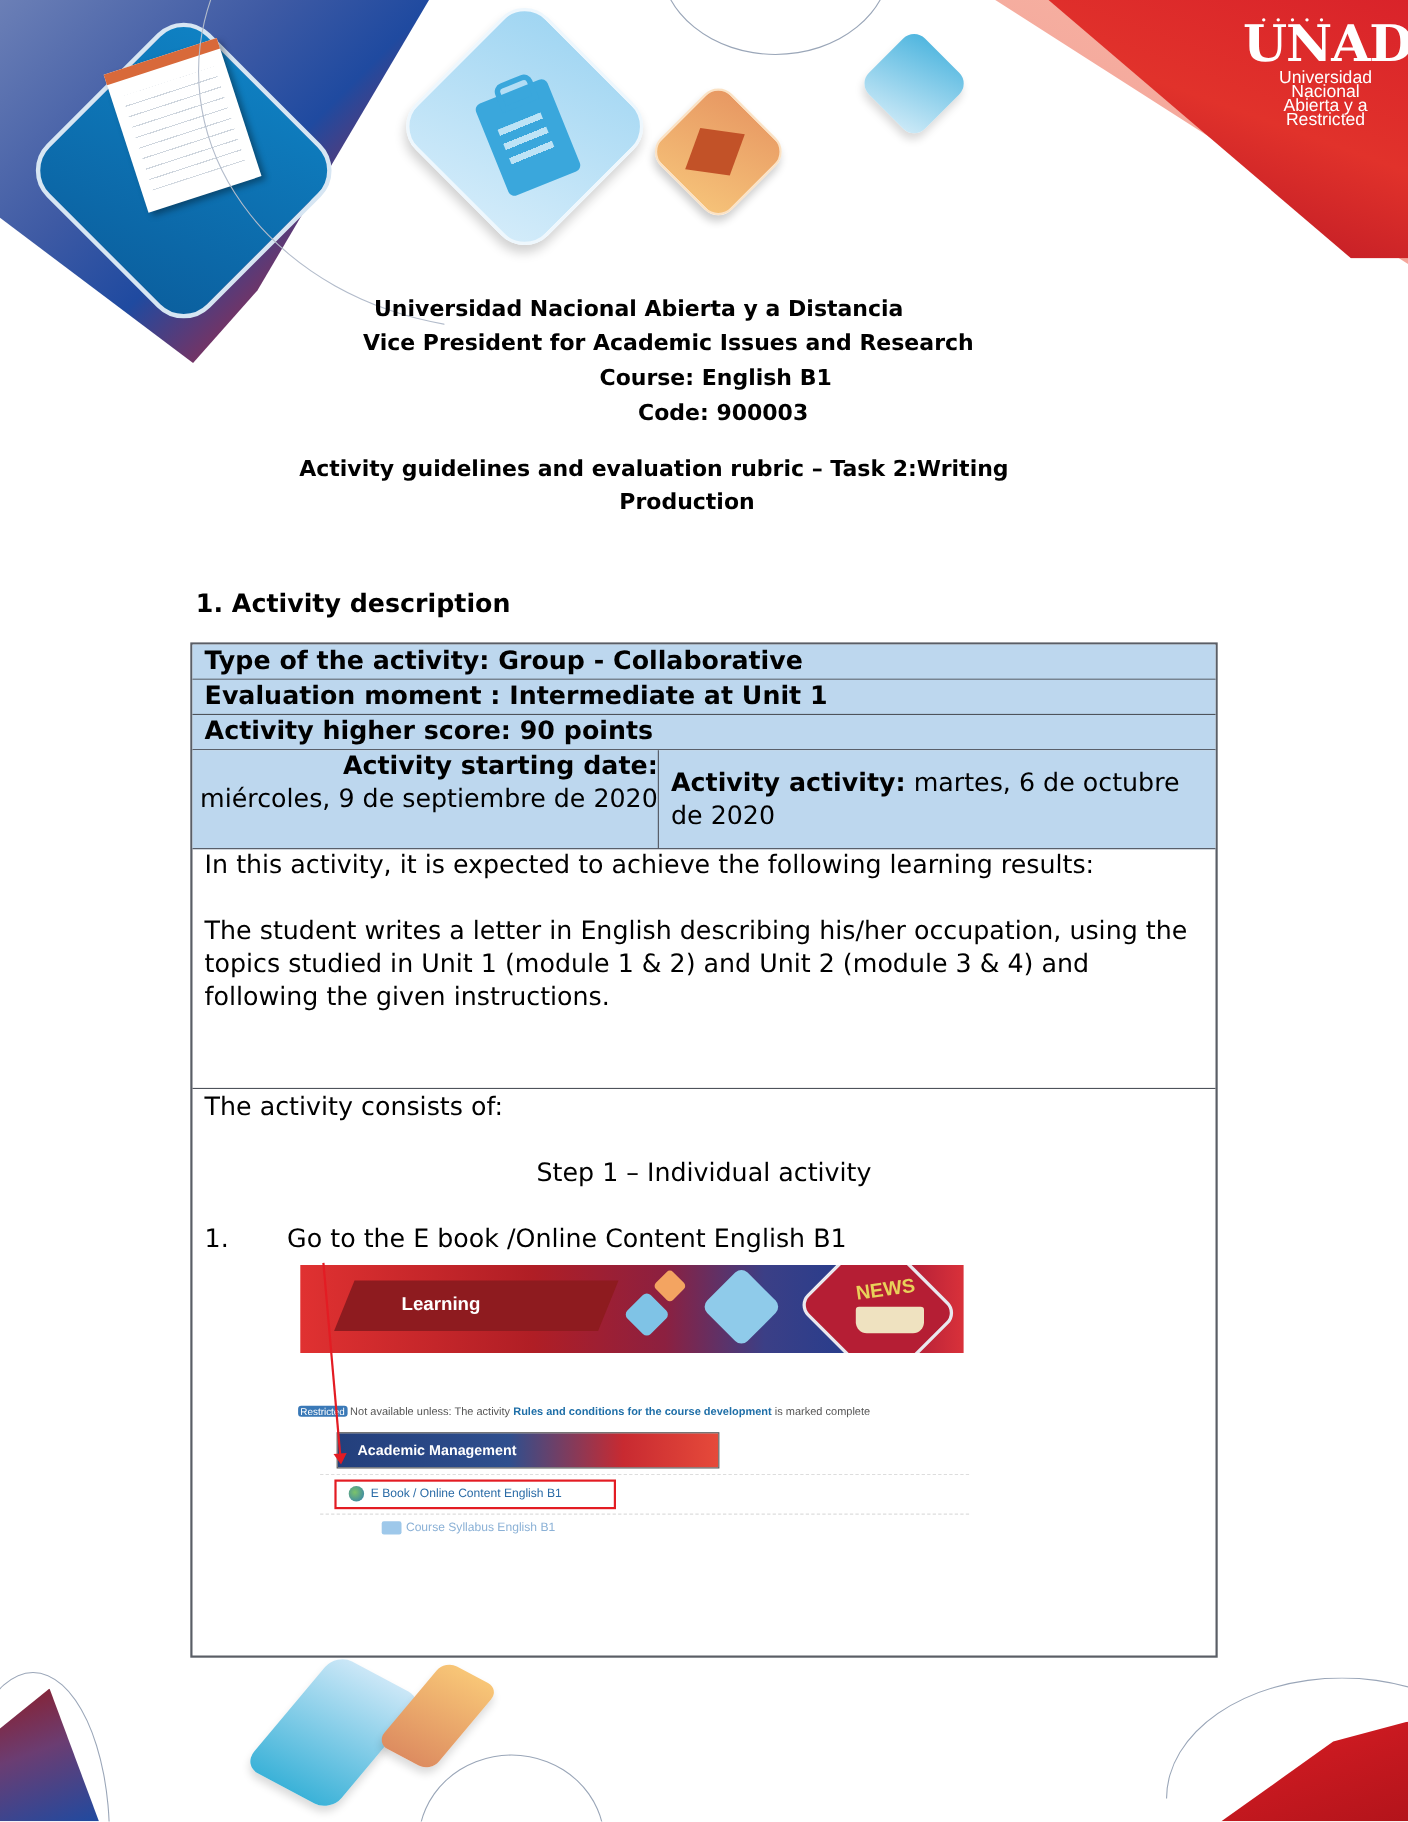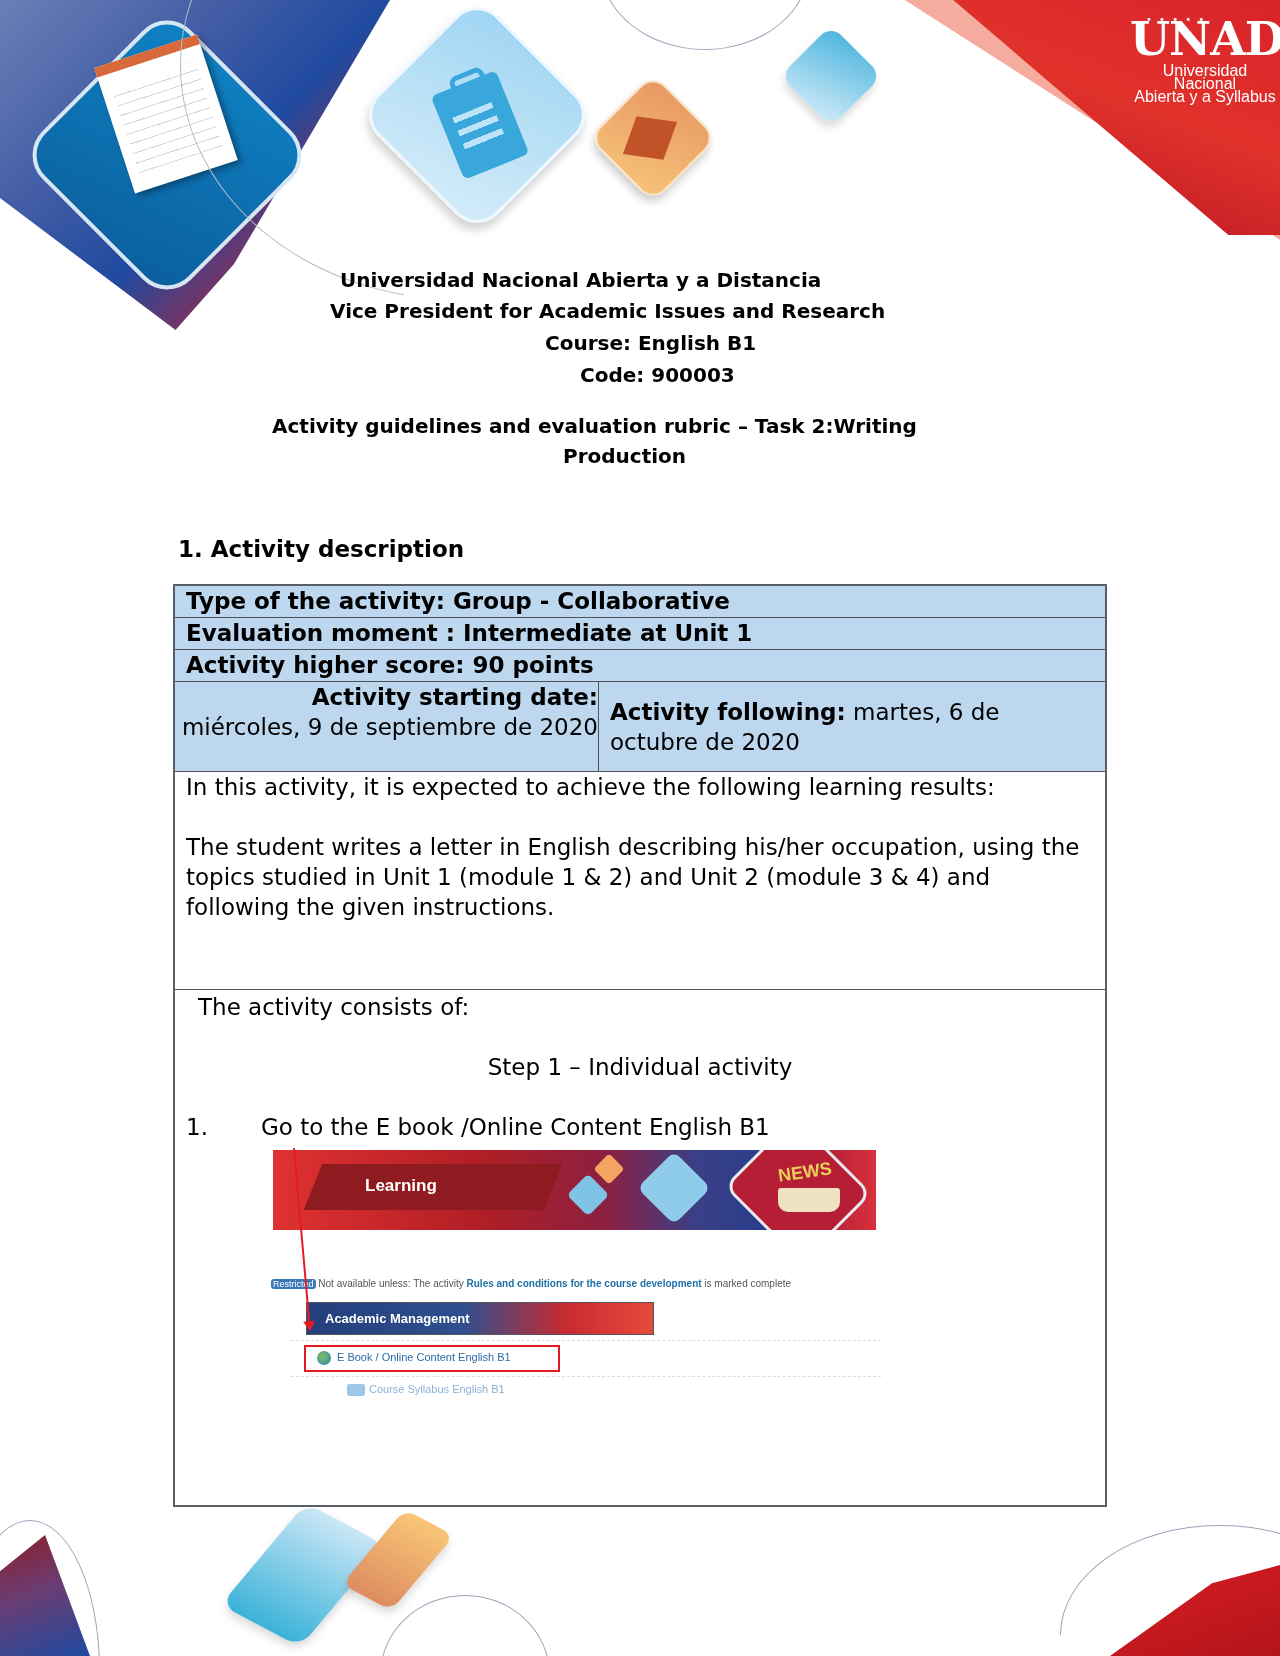--- a/index.html
+++ b/index.html
@@ -140,21 +140,21 @@
 <div class="deco orange-cube"></div>
 <div class="deco small-blue"></div>
 <div class="deco tr-band2"></div>
 <div class="deco tr-band"></div>
 <div class="deco" style="left:810px;top:0;width:480px;height:250px;border-bottom:1.5px solid #a9b3c3;transform:skewX(48deg);transform-origin:top left;border-left:0;opacity:0.0;"></div>
 
 <div class="logo">
   <div class="dots">• • • • •</div>
   <div class="mark">UNAD</div>
   <div class="sub">Universidad Nacional</div>
-  <div class="sub">Abierta y a Syllabus</div>
+  <div class="sub">Abierta y a Restricted</div>
 </div>
 
 <div class="deco bl-band"></div>
 <div class="deco arc-line" style="left:-40px;top:1520px;width:140px;height:300px;"></div>
 <div class="deco bl-blue"></div>
 <div class="deco bl-orange"></div>
 <div class="deco arc-line" style="left:380px;top:1595px;width:170px;height:160px;"></div>
 <div class="deco arc-line" style="left:1060px;top:1525px;width:320px;height:220px;clip-path:inset(0 0 50% 0);"></div>
 <div class="deco br-band"></div>
 
@@ -177,32 +177,32 @@
   <div class="row blue" style="top:64px;height:32px;">
     <span class="cell-text b">Activity higher score: 90 points</span>
   </div>
   <div class="row blue split" style="top:96px;padding-left:0;">
     <div class="left cell-text">
       <div class="b">Activity starting date:</div>
       <div>miércoles, 9 de septiembre de 2020</div>
     </div>
     <div class="right cell-text">
       <div style="width:470px;">
-        <span class="b">Activity following:</span><span> martes, 6 de octubre de 2020</span>
+        <span class="b">Activity activity:</span><span> martes, 6 de octubre de 2020</span>
       </div>
     </div>
   </div>
 
   <div class="results-row">
     <div class="cell-text b">In this activity, it is expected to achieve the following learning results:</div>
     <div class="cell-text" style="margin-top:30px;">The student writes a letter in English describing his/her occupation, using the topics studied in Unit 1 (module 1 &amp; 2) and Unit 2 (module 3 &amp; 4) and following the given instructions.</div>
   </div>
 
   <div class="consists-row">
-    <div class="cell-text b" style="margin-top:2px;margin-left:12px;">The activity consists of:</div>
+    <div class="cell-text b" style="margin-top:2px;">The activity consists of:</div>
     <div class="cell-text" style="margin-top:30px;text-align:center;">
       <span class="b">Step 1 –</span><span> Individual activity</span>
     </div>
     <div class="cell-text" style="margin-top:30px;display:flex;">
       <span style="width:75px;">1.</span>
       <span>Go to the E book /Online Content English B1</span>
     </div>
   </div>
 
   <div class="shot">

